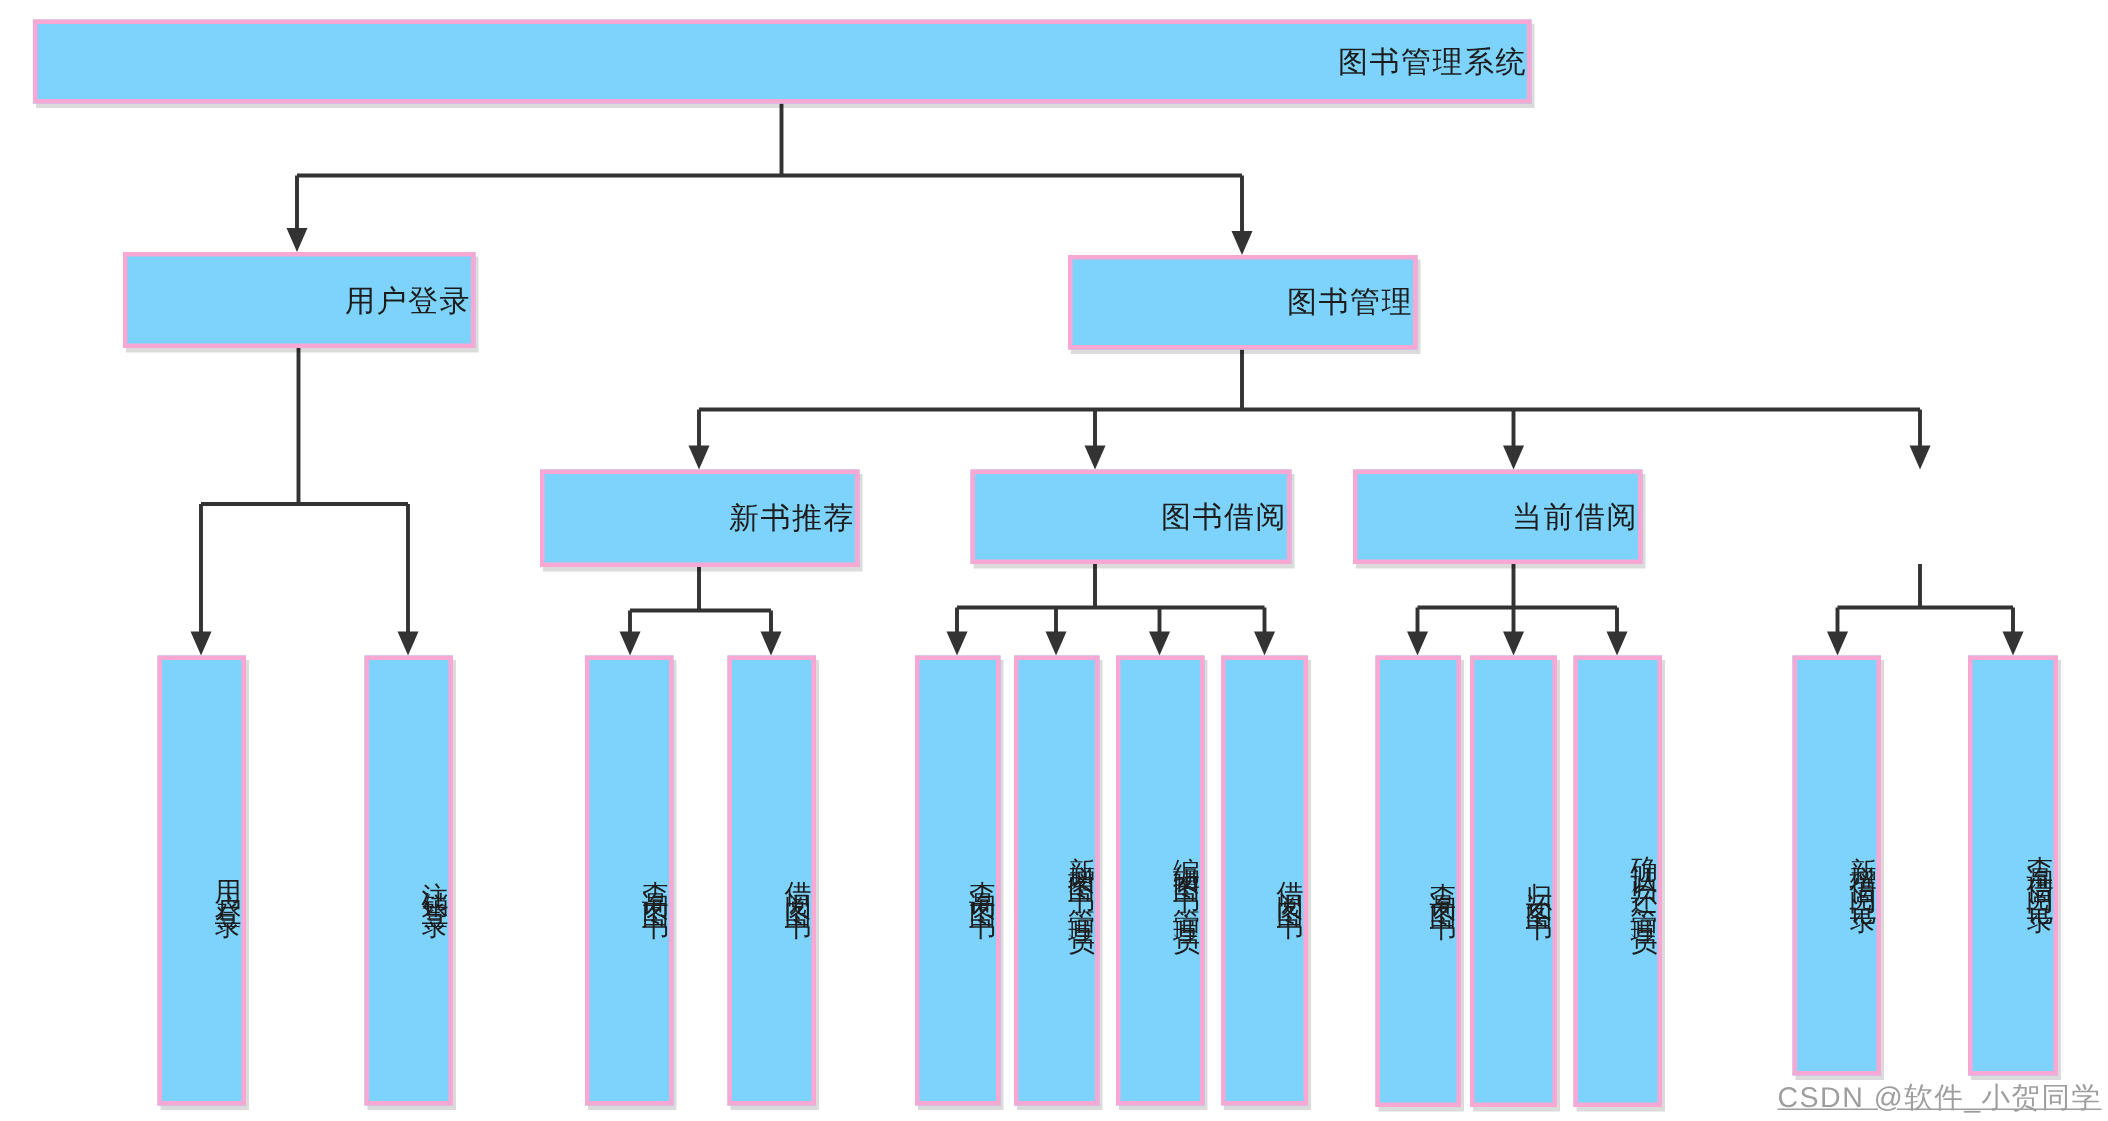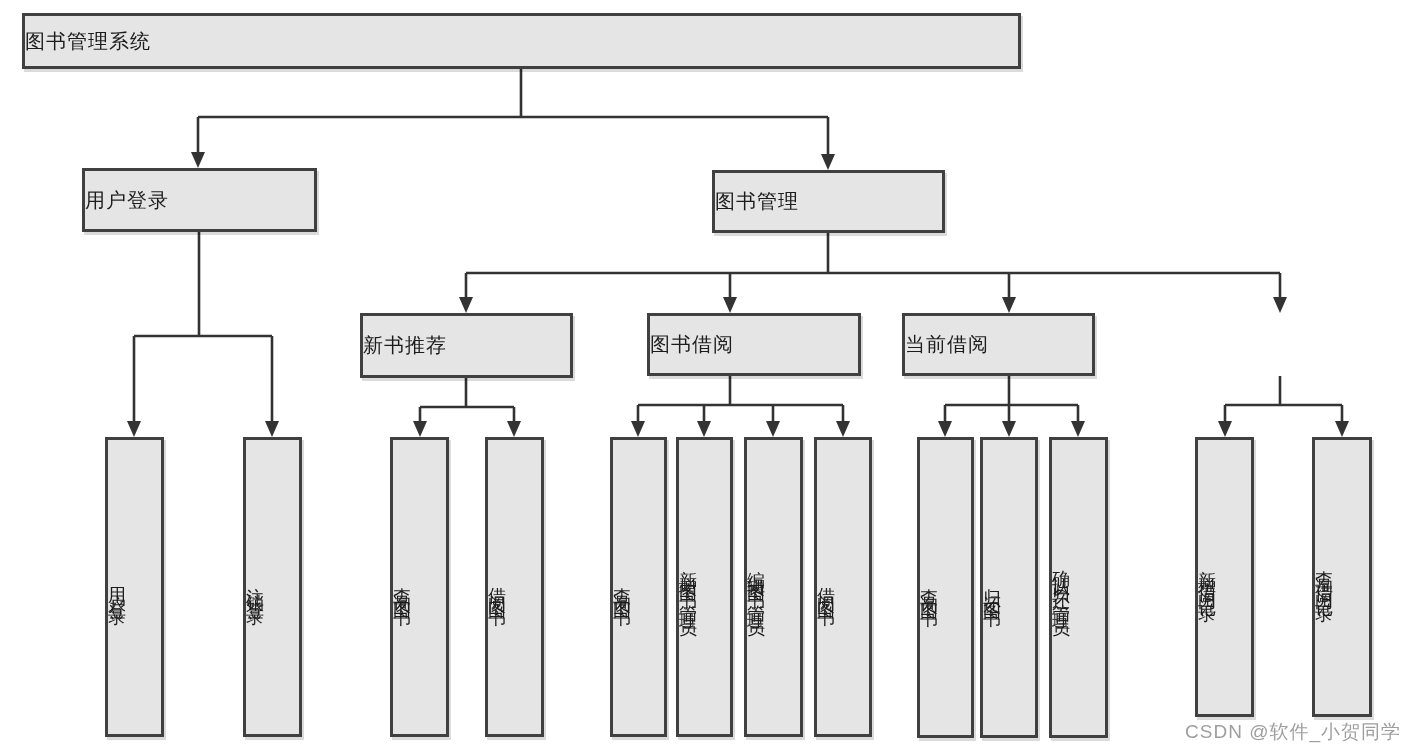--- a/index.html
+++ b/index.html
@@ -19,26 +19,26 @@
     position: absolute;
     left: 0;
     top: 0;
     width: 1405px;
     height: 747px;
     pointer-events: none;
   }
   .node {
     position: absolute;
     box-sizing: border-box;
-    background: #e5e5e5;
-    border: 3px solid #404040;
+    background: #7dd3fc;
+    border: 3px solid #f9a8d4;
     box-shadow: 2px 3px 0 rgba(0,0,0,0.14);
     display: flex;
     align-items: center;
-    justify-content: flex-start;
+    justify-content: flex-end;
     color: #1c1c1c;
   }
   .hbox {
     font-size: 20px;
     letter-spacing: 1px;
     white-space: nowrap;
   }
   .vbox {
     font-size: 18px;
   }
@@ -50,20 +50,21 @@
     white-space: nowrap;
   }
   .watermark {
     position: absolute;
     top: 719px;
     right: 4px;
     font-size: 19px;
     color: #9e9e9e;
     letter-spacing: 1px;
     white-space: nowrap;
+    text-decoration: underline;
   }
 </style>
 </head>
 <body>
 
 <div id="canvas">
 
   <svg id="connectors" viewBox="0 0 1405 747" xmlns="http://www.w3.org/2000/svg">
     <g stroke="#333333" stroke-width="2.6" fill="none">
 

